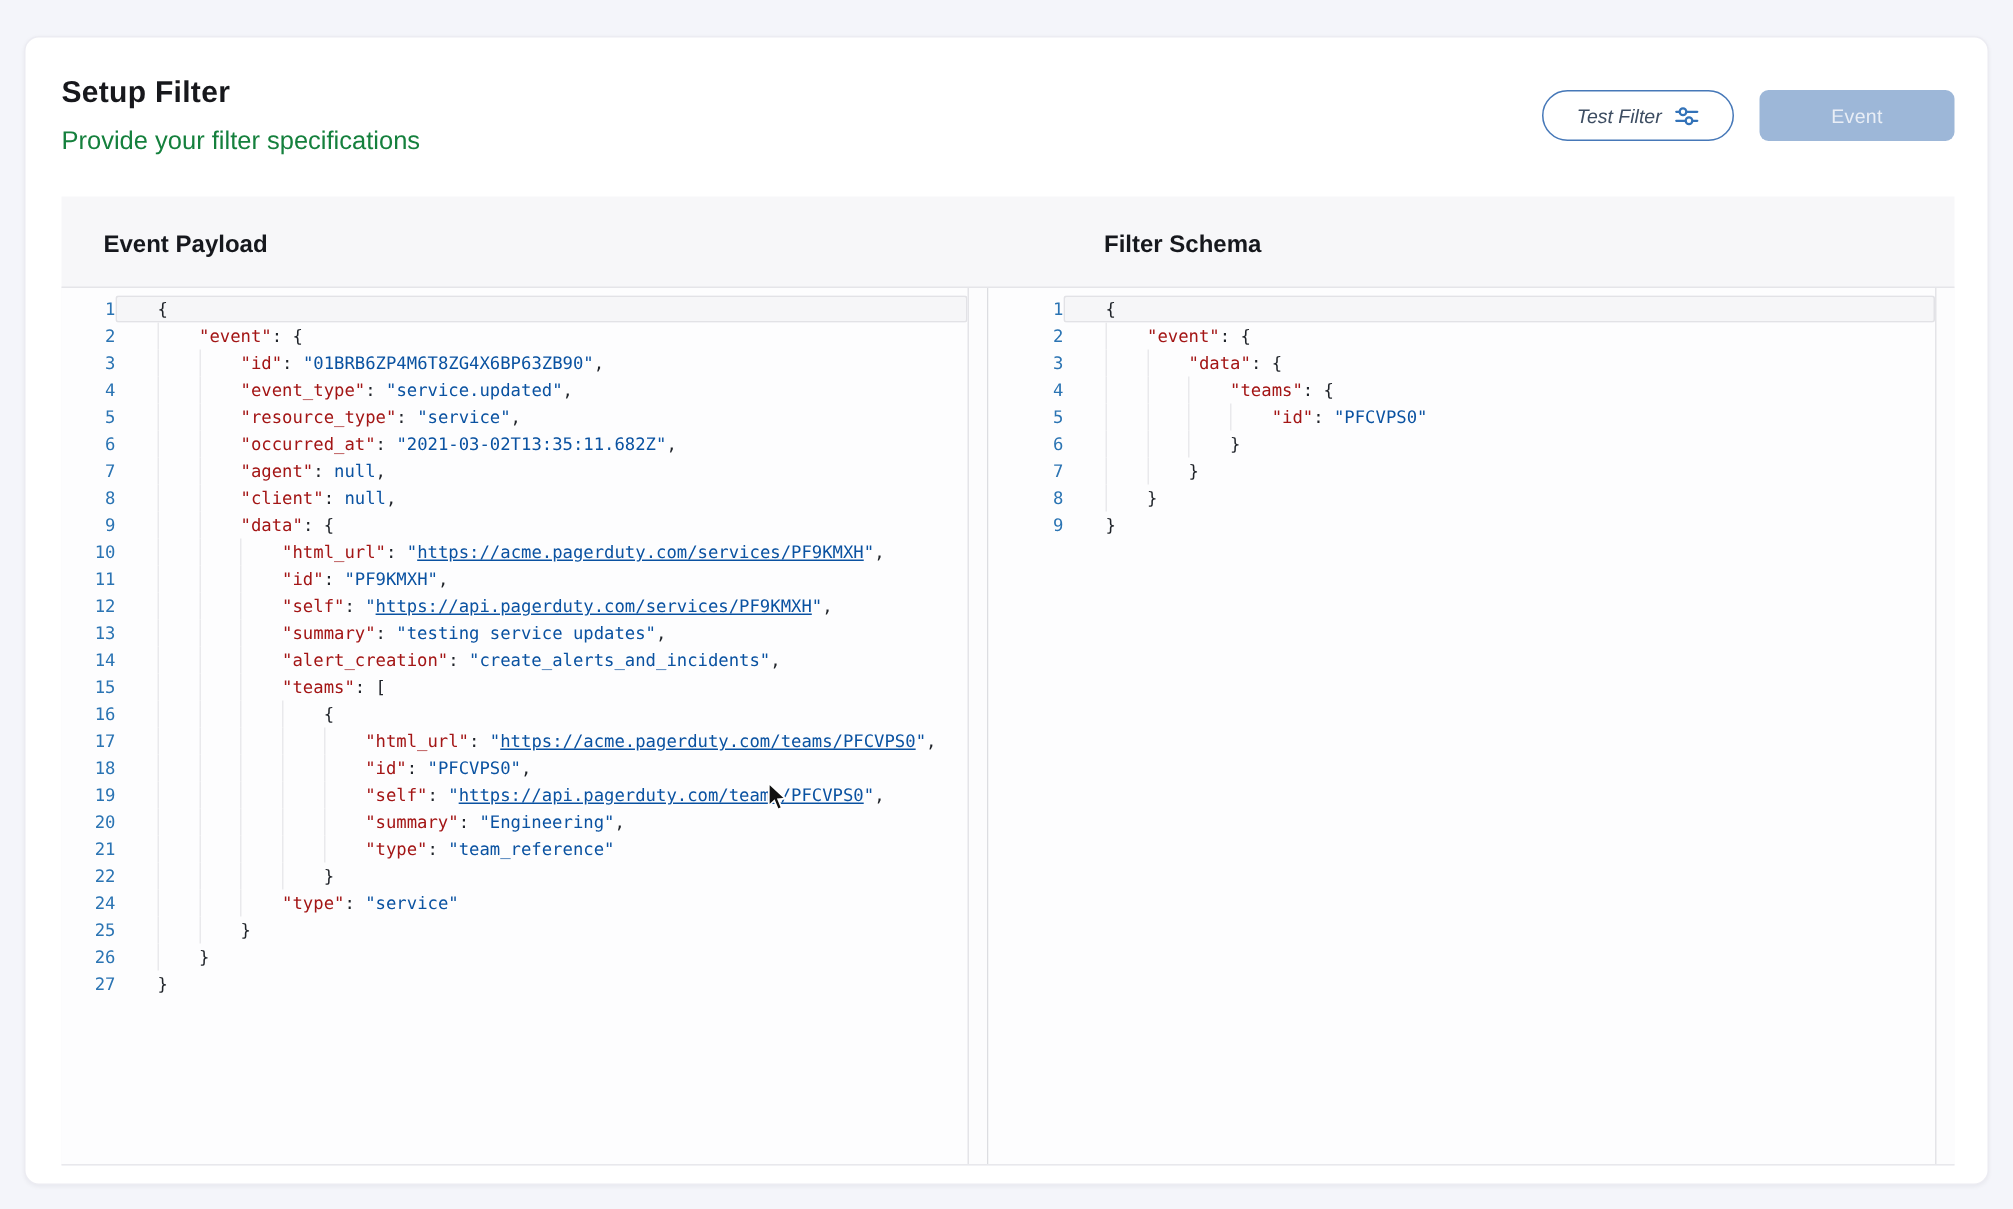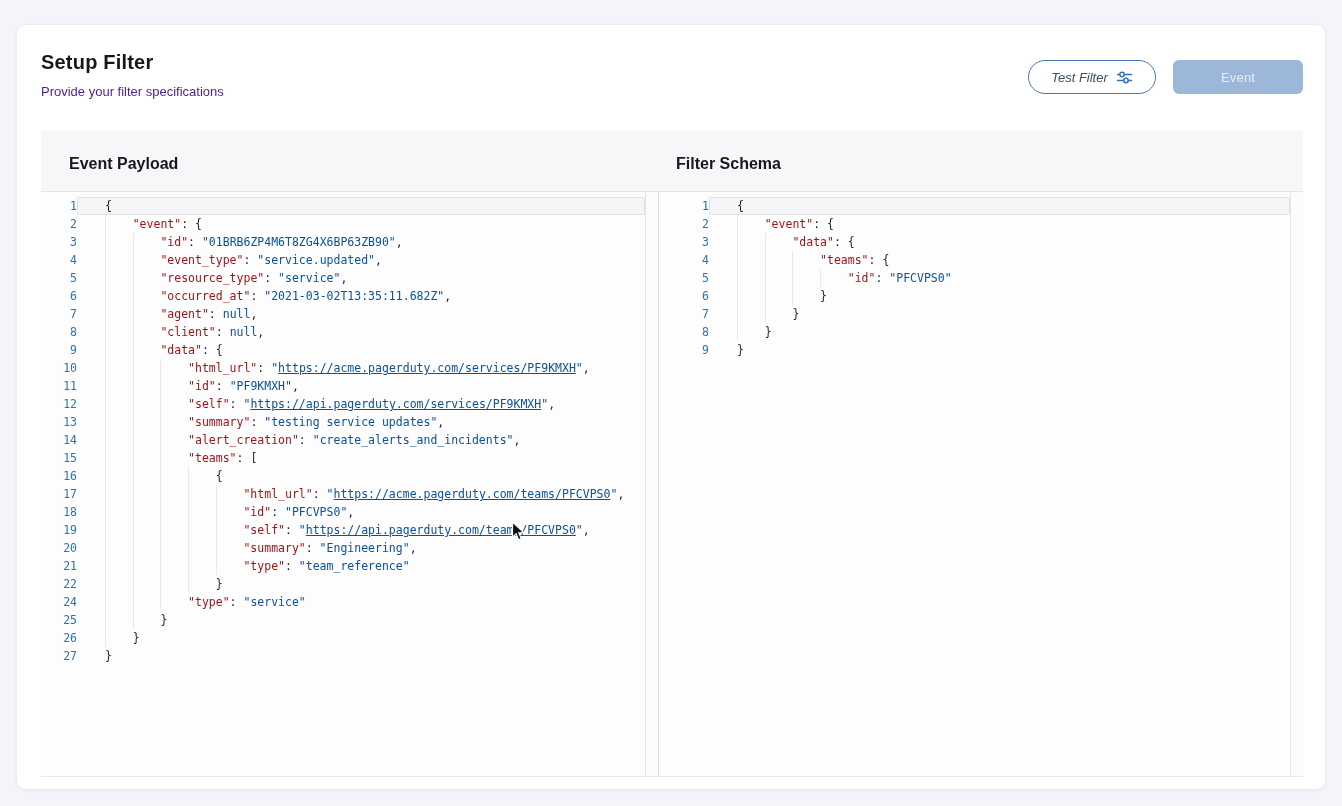--- a/index.html
+++ b/index.html
@@ -2,31 +2,31 @@
 <html><head>
 <meta charset="utf-8">
 <style>
   html,body{margin:0;padding:0;background:#f4f5fa;}
   *{box-sizing:border-box;}
   #stage{position:relative;width:1342px;height:806px;background:#f4f5fa;overflow:hidden;
          font-family:"Liberation Sans",sans-serif;}
   .card{position:absolute;left:16px;top:24px;width:1310px;height:766px;background:#ffffff;
         border:1px solid #ececf2;border-radius:10px;box-shadow:0 1px 3px rgba(16,24,40,.05);}
   .page-title{position:absolute;left:24px;top:26px;font-size:20px;font-weight:700;color:#17181c;letter-spacing:.2px;}
-  .page-subtitle{position:absolute;left:24px;top:59px;font-size:13px;color:#4c1d95;}
+  .page-subtitle{position:absolute;left:24px;top:59px;font-size:17px;color:#15803d;}
   .btn{position:absolute;top:35px;height:34px;font-family:"Liberation Sans",sans-serif;
        font-size:13px;display:flex;align-items:center;justify-content:center;cursor:pointer;}
   .btn-test{left:1011px;width:128px;background:#ffffff;border:1px solid #4678b8;border-radius:17px;
             color:#3d4d62;gap:8px;font-style:italic;}
   .btn-save{left:1156px;width:130px;background:#9db7d8;border:none;border-radius:6px;color:#e9eef6;
             font-weight:500;letter-spacing:.2px;}
   .panel{position:absolute;left:24px;top:106px;width:1262px;height:646px;background:#f7f7f9;}
   .panel-title{position:absolute;top:24px;font-size:16px;font-weight:600;color:#16181d;}
   .panel-title.left{left:28px;}
-  .panel-title.right{left:635px;}
+  .panel-title.right{left:695px;}
   .editors{position:absolute;left:0;top:60px;right:0;bottom:0;display:flex;border-top:1px solid #e5e5e9;
            border-bottom:1px solid #e8e8ec;}
   .editor{position:relative;background:#fdfdfe;overflow:hidden;}
   .editor.ed-left{width:618px;border-right:1px solid #dcdde1;}
   .editor.ed-right{flex:1;}
   .scrollbar{position:absolute;top:0;right:0;bottom:0;width:13px;background:#fcfcfd;border-left:1px solid #e4e4e8;}
   .lines{position:absolute;left:0;top:5px;right:13px;}
   .code-line{display:flex;height:18px;line-height:18px;
              font-family:"DejaVu Sans Mono",monospace;font-size:11.5px;}
   .gutter{flex:0 0 var(--gw);text-align:right;color:#2b74b3;user-select:none;}

